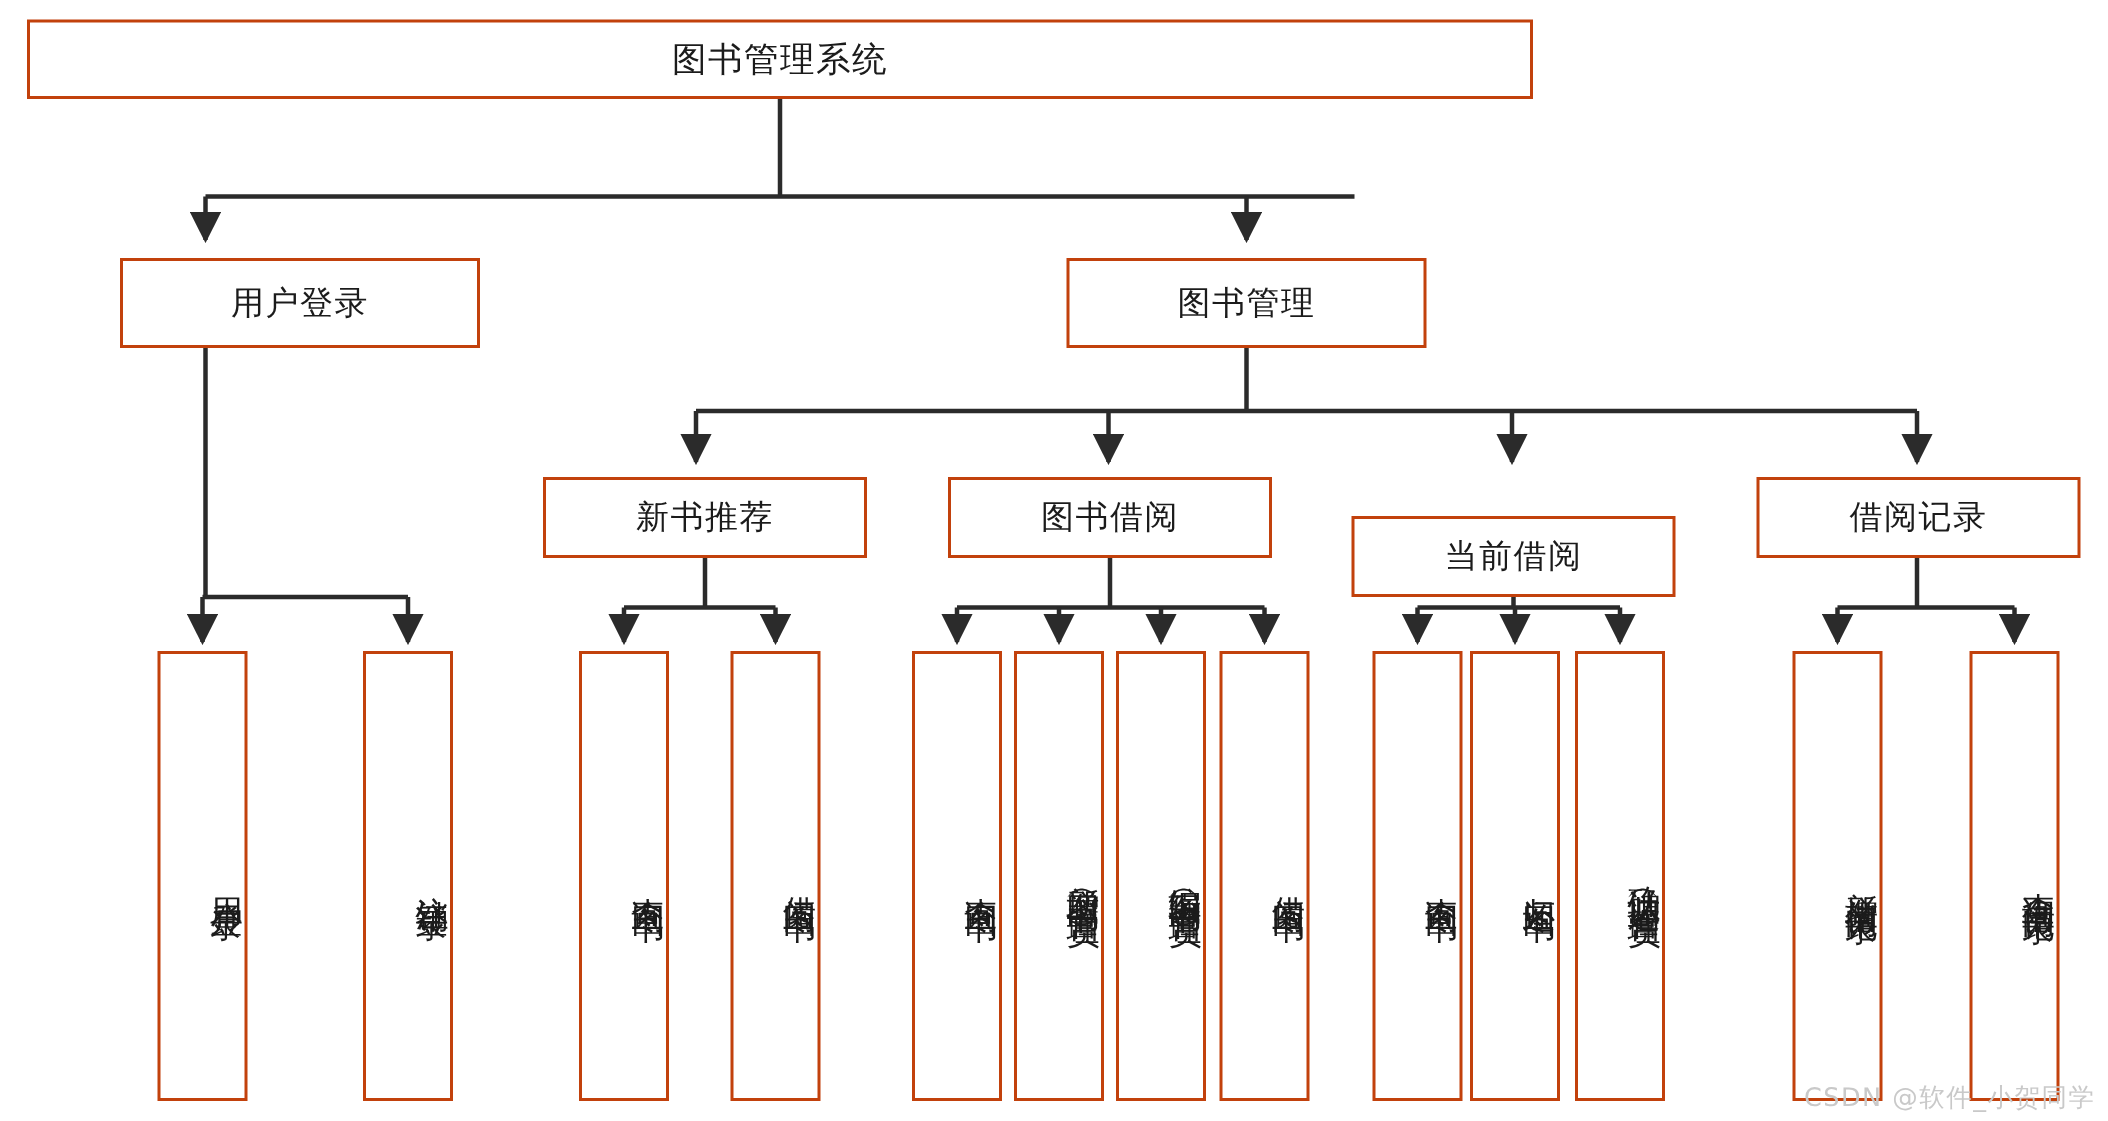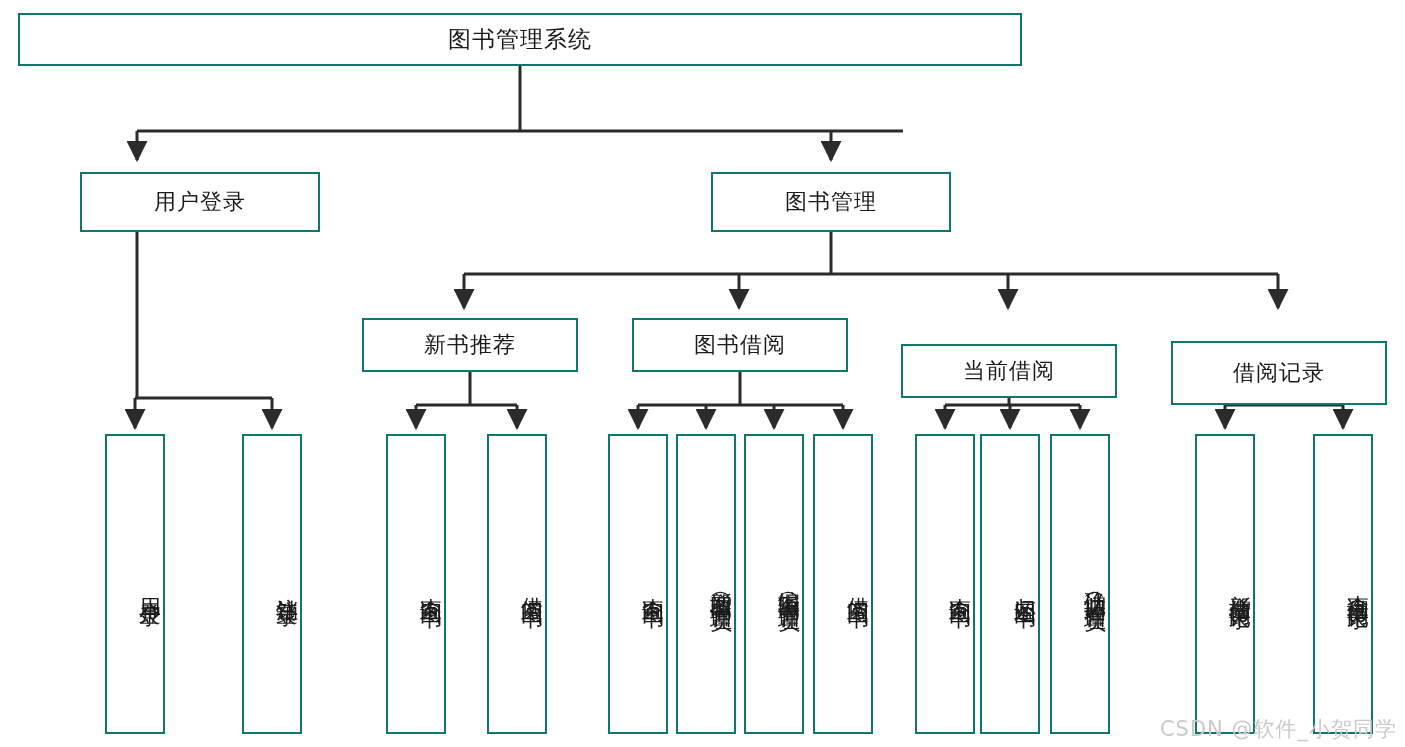--- a/index.html
+++ b/index.html
@@ -4,36 +4,36 @@
 <style>
   html,body{margin:0;padding:0;background:#ffffff;}
   body{
     width:1405px;height:747px;overflow:hidden;
     font-family:"DejaVu Sans","Liberation Sans",sans-serif;
   }
   #canvas{position:relative;width:1405px;height:747px;background:#ffffff;}
   #wires{position:absolute;left:0;top:0;width:1405px;height:747px;}
   .node{
     position:absolute;box-sizing:border-box;
-    background:#ffffff;border:2px solid #0f766e;
+    background:#ffffff;border:2px solid #c2410c;
     display:flex;align-items:center;justify-content:center;
     color:#1b1b1b;
   }
   .node.horiz{font-size:22px;letter-spacing:1px;}
   .node.root{font-size:23px;}
   .node.vert{
     writing-mode:vertical-rl;text-orientation:upright;
     font-size:22px;line-height:1.18;letter-spacing:3px;
     padding-top:14px;padding-bottom:10px;
     align-items:flex-start;justify-content:center;
   }
   .node .lbl{display:block;white-space:pre;}
   .watermark{
     position:absolute;right:8px;bottom:4px;
-    font-size:21px;color:#c9c9c9;letter-spacing:1px;
+    font-size:17px;color:#c9c9c9;letter-spacing:1px;
     user-select:none;white-space:nowrap;
   }
 </style>
 </head>
 <body>
 
 <div id="canvas">
 
   <svg id="wires" viewBox="0 0 1405 747" xmlns="http://www.w3.org/2000/svg">
     <defs>
@@ -98,21 +98,21 @@
 
   <div class="node horiz" style="left:711px;top:172px;width:240px;height:60px;">
     <span class="lbl">图书管理</span>
   </div>
   <div class="node horiz" style="left:632px;top:318px;width:216px;height:54px;">
     <span class="lbl">图书借阅</span>
   </div>
   <div class="node horiz" style="left:901px;top:318px;width:216px;height:54px;margin-top:26px;">
     <span class="lbl">当前借阅</span>
   </div>
-  <div class="node horiz" style="left:1171px;top:318px;width:216px;height:64px;margin-top:23px;">
+  <div class="node horiz" style="left:1171px;top:318px;width:216px;height:54px;">
     <span class="lbl">借阅记录</span>
   </div>
 
   <div class="node vert" style="left:105px;top:434px;width:60px;height:300px;">
     <span class="lbl">用户登录</span>
   </div>
   <div class="node vert" style="left:242px;top:434px;width:60px;height:300px;">
     <span class="lbl">注销登录</span>
   </div>
 

